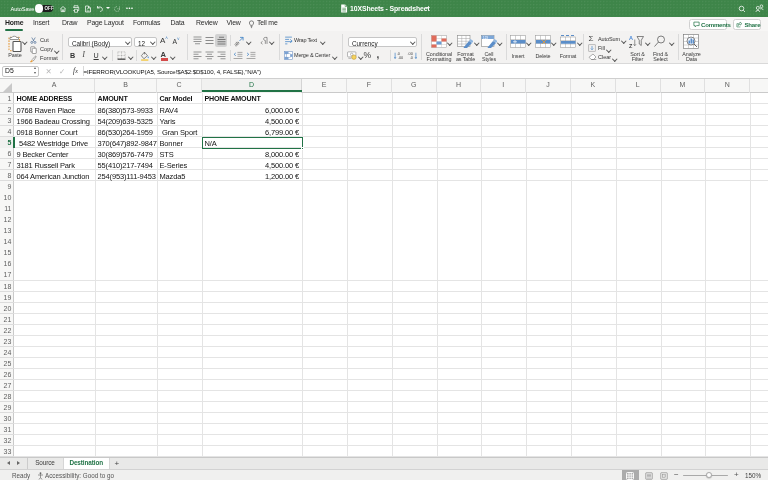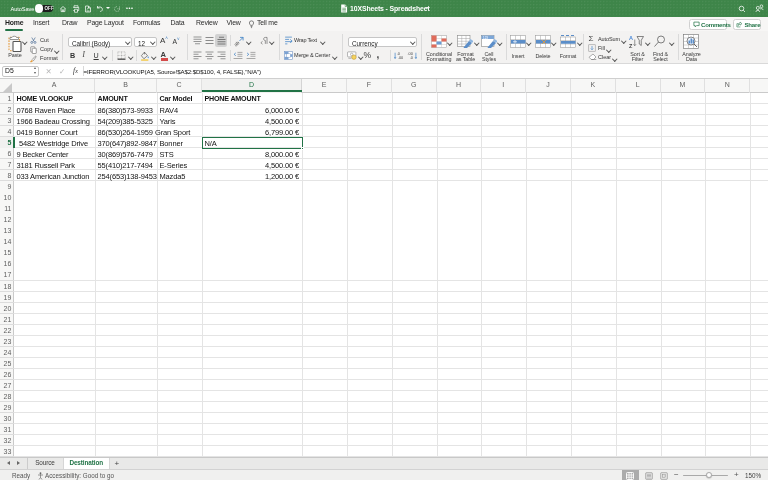--- a/index.html
+++ b/index.html
@@ -409,50 +409,50 @@
 <div class="rowhdr" style="top:267.69px;height:11.03px;line-height:11.03px;">24</div>
 <div class="rowhdr" style="top:278.72px;height:11.03px;line-height:11.03px;">25</div>
 <div class="rowhdr" style="top:289.75px;height:11.03px;line-height:11.03px;">26</div>
 <div class="rowhdr" style="top:300.78px;height:11.03px;line-height:11.03px;">27</div>
 <div class="rowhdr" style="top:311.81px;height:11.03px;line-height:11.03px;">28</div>
 <div class="rowhdr" style="top:322.84px;height:11.03px;line-height:11.03px;">29</div>
 <div class="rowhdr" style="top:333.87px;height:11.03px;line-height:11.03px;">30</div>
 <div class="rowhdr" style="top:344.90px;height:11.03px;line-height:11.03px;">31</div>
 <div class="rowhdr" style="top:355.93px;height:11.03px;line-height:11.03px;">32</div>
 <div class="rowhdr" style="top:366.96px;height:11.03px;line-height:11.03px;">33</div>
-<div class="cell" style="left:16.5px;top:15.80px;font-weight:bold;font-size:7.15px;letter-spacing:-0.2px;">HOME VLOOKUP</div>
+<div class="cell" style="left:16.5px;top:15.80px;font-weight:bold;font-size:7.15px;letter-spacing:-0.2px;">HOME ADDRESS</div>
 <div class="cell" style="left:97.5px;top:15.80px;font-weight:bold;font-size:7.15px;letter-spacing:-0.2px;">AMOUNT</div>
 <div class="cell" style="left:159.5px;top:15.80px;font-weight:bold;font-size:7.15px;letter-spacing:-0.2px;">Car Model</div>
 <div class="cell" style="left:204.5px;top:15.80px;font-weight:bold;font-size:7.15px;letter-spacing:-0.2px;">PHONE AMOUNT</div>
 <div class="cell" style="left:16.5px;top:26.83px;">0768 Raven Place</div>
 <div class="cell" style="left:97.5px;top:26.83px;">86(380)573-9933</div>
 <div class="cell" style="left:159.5px;top:26.83px;">RAV4</div>
 <div class="cell" style="left:202px;top:26.83px;width:97px;text-align:right;">6,000.00 €</div>
 <div class="cell" style="left:16.5px;top:37.86px;">1966 Badeau Crossing</div>
-<div class="cell" style="left:97.5px;top:37.86px;">54(209)385-5325</div>
+<div class="cell" style="left:97.5px;top:37.86px;">54(209)639-5325</div>
 <div class="cell" style="left:159.5px;top:37.86px;">Yaris</div>
 <div class="cell" style="left:202px;top:37.86px;width:97px;text-align:right;">4,500.00 €</div>
-<div class="cell" style="left:16.5px;top:48.89px;">0419 Bonner Court</div>
+<div class="cell" style="left:16.5px;top:48.89px;">0918 Bonner Court</div>
 <div class="cell" style="left:97.5px;top:48.89px;">86(530)264-1959</div>
-<div class="cell" style="left:155px;top:48.89px;">Gran Sport</div>
+<div class="cell" style="left:162px;top:48.89px;">Gran Sport</div>
 <div class="cell" style="left:202px;top:48.89px;width:97px;text-align:right;">6,799.00 €</div>
 <div class="cell" style="left:19px;top:59.92px;text-align:center;">5482 Westridge Drive</div>
 <div class="cell" style="left:97.5px;top:59.92px;">370(647)892-9847</div>
 <div class="cell" style="left:159.5px;top:59.92px;">Bonner</div>
 <div class="cell" style="left:204.5px;top:59.92px;">N/A</div>
 <div class="cell" style="left:16.5px;top:70.95px;">9 Becker Center</div>
 <div class="cell" style="left:97.5px;top:70.95px;">30(869)576-7479</div>
 <div class="cell" style="left:159.5px;top:70.95px;">STS</div>
 <div class="cell" style="left:202px;top:70.95px;width:97px;text-align:right;">8,000.00 €</div>
 <div class="cell" style="left:16.5px;top:81.98px;">3181 Russell Park</div>
 <div class="cell" style="left:97.5px;top:81.98px;">55(410)217-7494</div>
 <div class="cell" style="left:159.5px;top:81.98px;">E-Series</div>
 <div class="cell" style="left:202px;top:81.98px;width:97px;text-align:right;">4,500.00 €</div>
-<div class="cell" style="left:16.5px;top:93.01px;">033 American Junction</div>
-<div class="cell" style="left:97.5px;top:93.01px;">254(653)138-9453</div>
+<div class="cell" style="left:16.5px;top:93.01px;">064 American Junction</div>
+<div class="cell" style="left:97.5px;top:93.01px;">254(953)111-9453</div>
 <div class="cell" style="left:159.5px;top:93.01px;">Mazda5</div>
 <div class="cell" style="left:202px;top:93.01px;width:97px;text-align:right;">1,200.00 €</div>
 <div class="a" style="left:201.5px;top:57.52px;width:101px;height:12.23px;border:1.3px solid #217346;"></div>
 <div class="a" style="left:300.6px;top:67.55px;width:3.2px;height:3.2px;background:#217346;border:0.6px solid #fff;"></div>
 </div>
 <div class="a" id="tabbar">
   <div class="a" style="left:6.5px;top:3px;width:0;height:0;border-top:2.6px solid transparent;border-bottom:2.6px solid transparent;border-right:3.6px solid #666;"></div>
   <div class="a" style="left:16.5px;top:3px;width:0;height:0;border-top:2.6px solid transparent;border-bottom:2.6px solid transparent;border-left:3.6px solid #666;"></div>
   <div class="a" style="left:27px;top:0;width:1px;height:11px;background:#cccccc;"></div>
   <div class="a" style="left:27px;top:0;width:36px;height:11px;font-size:6.4px;color:#3c3c3c;text-align:center;line-height:10.5px;letter-spacing:-0.1px;">Source</div>

